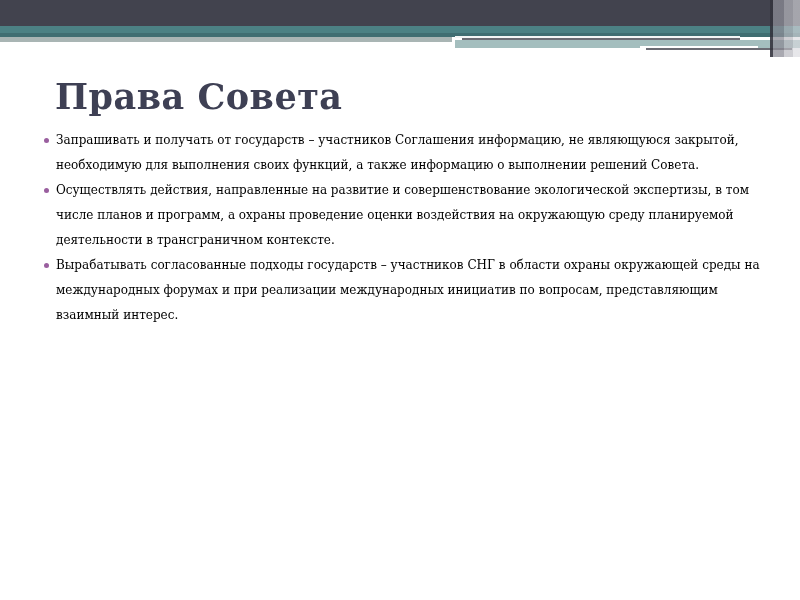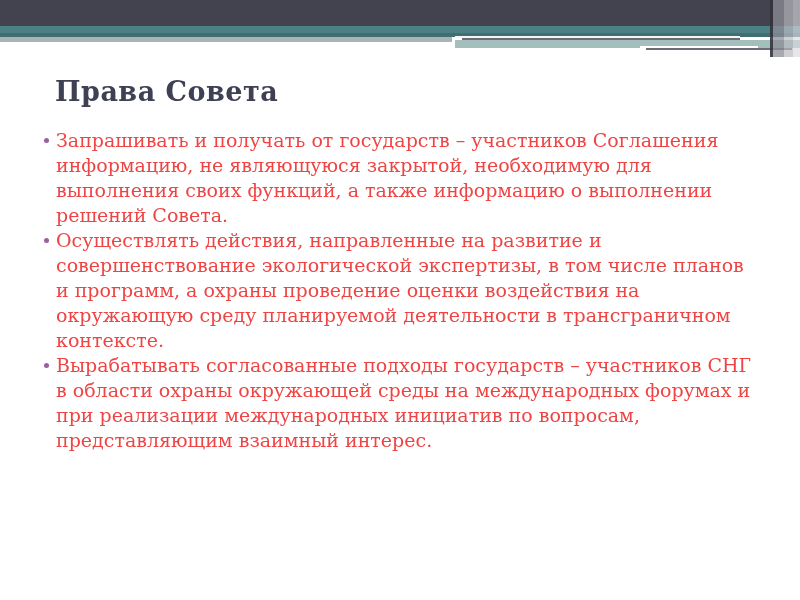--- a/index.html
+++ b/index.html
@@ -30,43 +30,43 @@
                 background: linear-gradient(90deg,
                   rgba(52,52,62,0.9) 0 3px,
                   rgba(140,140,150,0.75) 3px 14px,
                   rgba(185,185,192,0.7) 14px 23px,
                   rgba(218,218,223,0.65) 23px 30px); }
   
   .title {
     position: absolute;
     left: 55px;
     top: 76px;
-    font-size: 27px;
+    font-size: 35px;
     font-weight: bold;
     color: #3e4054;
     letter-spacing: 0.5px;
   }
   
   .body-text {
     position: absolute;
     left: 44px;
     top: 128px;
     width: 716px;
   }
   ul.bullets {
     list-style: none;
     margin: 0;
     padding: 0;
   }
   ul.bullets li {
     display: flex;
     align-items: flex-start;
-    font-size: 19px;
+    font-size: 12px;
     line-height: 25px;
-    color: #ef4444;
+    color: #000000;
     margin: 0;
   }
   ul.bullets li .dot {
     flex: 0 0 auto;
     width: 5px;
     height: 5px;
     border-radius: 50%;
     background: #9a5f9f;
     margin: 10px 7px 0 0;
   }

